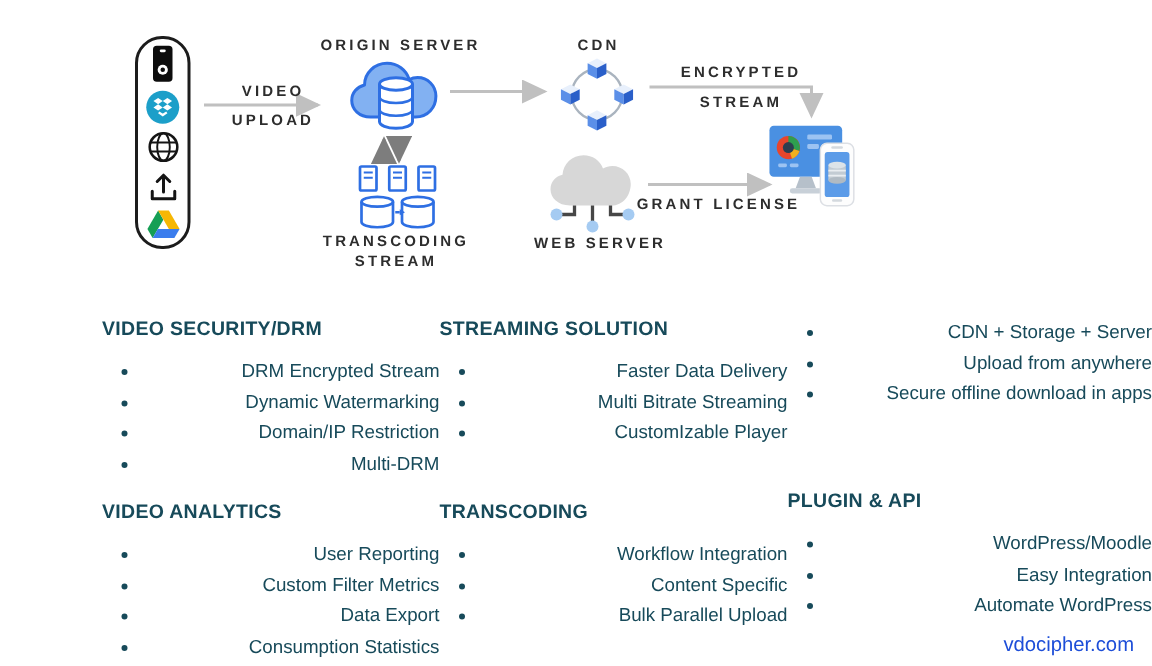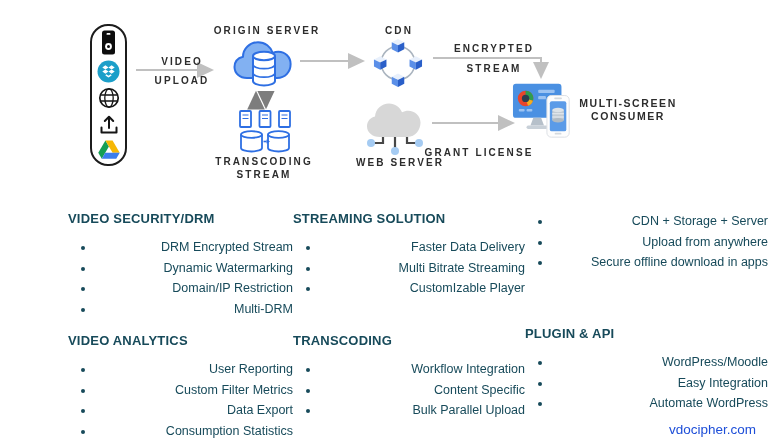--- a/index.html
+++ b/index.html
@@ -180,21 +180,21 @@
         <path d="M31 39 V50" stroke="#474747" stroke-width="2.2" fill="none"></path>
         <path d="M19 39 V45 H10" stroke="#474747" stroke-width="2.2" fill="none"></path>
         <path d="M43 39 V45 H52" stroke="#474747" stroke-width="2.2" fill="none"></path>
         <circle cx="7" cy="45" r="4" fill="#a5cbf2"></circle>
         <circle cx="31" cy="53" r="4" fill="#a5cbf2"></circle>
         <circle cx="55" cy="45" r="4" fill="#a5cbf2"></circle>
       </svg>
     </div>
     <div class="dlabel" style="left:354px;top:156px;width:92px;">WEB SERVER</div>
 
-    <div class="dlabel" style="left:422px;top:130px;width:114px;margin-top:16px;">GRANT LICENSE</div>
+    <div class="dlabel" style="left:422px;top:130px;width:114px;">GRANT LICENSE</div>
 
     <div class="node" style="left:512px;top:82px;">
       <svg width="64" height="58" viewBox="0 0 66 58">
         <rect x="1" y="1" width="50" height="35" rx="3" fill="#4a90e2"></rect>
         <polygon points="22,36 30,36 33,44 19,44" fill="#b6c0ca"></polygon>
         <rect x="15" y="44" width="22" height="3.5" rx="1.7" fill="#c8d0d8"></rect>
         <circle cx="14" cy="16" r="8" fill="#e8452c"></circle>
         <path d="M14 16 L14 8 A8 8 0 0 1 21.6 18.4 Z" fill="#2e9e4f"></path>
         <path d="M14 16 L21.6 18.4 A8 8 0 0 1 16.5 23.6 Z" fill="#f2b01e"></path>
         <circle cx="14" cy="16" r="3.8" fill="#2c3e50"></circle>
@@ -206,24 +206,20 @@
         <rect x="36" y="13" width="23" height="43" rx="4.5" fill="#fdfdfd" stroke="#dcdfe4" stroke-width="1"></rect>
         <rect x="39" y="19" width="17" height="31" rx="2" fill="#5b9be8"></rect>
         <rect x="43.5" y="15" width="8" height="1.8" rx="0.9" fill="#d4d9de"></rect>
         <rect x="41.5" y="28" width="12" height="10.5" fill="#c2cbd3"></rect>
         <ellipse cx="47.5" cy="28" rx="6" ry="2.3" fill="#dde3e8"></ellipse>
         <ellipse cx="47.5" cy="38.5" rx="6" ry="2.3" fill="#b0bac3"></ellipse>
         <path d="M41.5 31.8 H53.5 M41.5 35.2 H53.5" stroke="#e9edf1" stroke-width="1.2"></path>
         <rect x="44" y="51.5" width="7" height="1.8" rx="0.9" fill="#d4d9de"></rect>
       </svg>
     </div>
-    <div class="dlabel" style="left:574px;top:97px;width:108px;letter-spacing:1.6px;font-size:10.5px;">
-      <div>MULTI-SCREEN</div>
-      <div>CONSUMER</div>
-    </div>
   </div>
 
   <div class="features">
 
     <section class="feature">
       <h3>VIDEO SECURITY/DRM</h3>
       <ul>
         <li>DRM Encrypted Stream</li>
         <li>Dynamic Watermarking</li>
         <li>Domain/IP Restriction</li>

